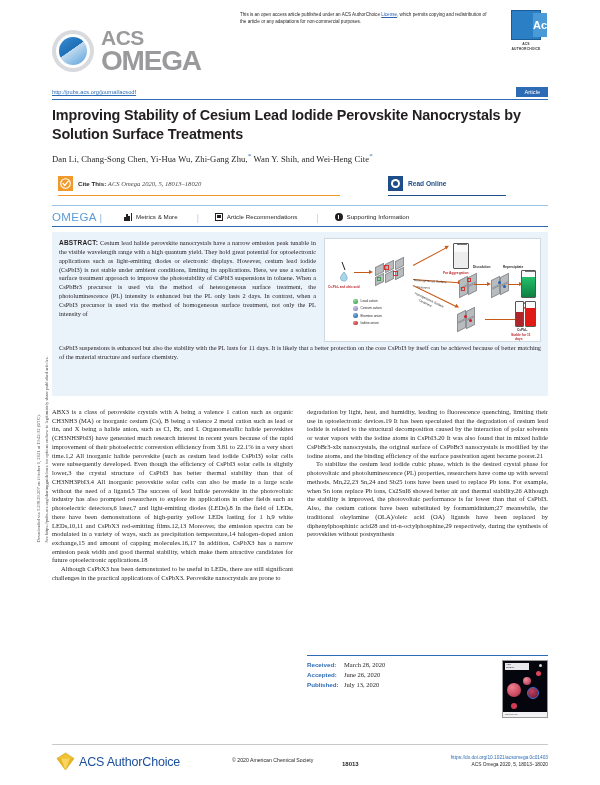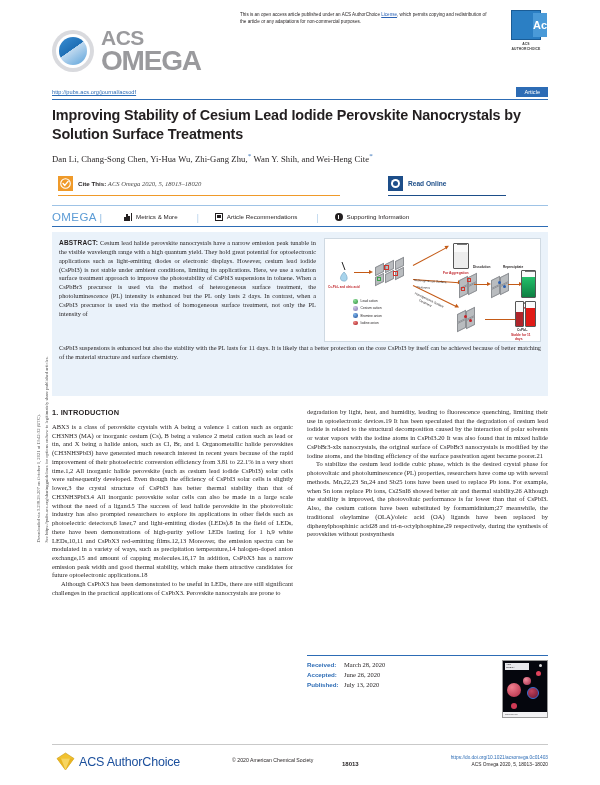--- a/index.html
+++ b/index.html
@@ -486,21 +486,20 @@
         <div style="display:flex;align-items:center;gap:3px;">
           <span class="legend-dot" style="position:relative;background:radial-gradient(circle at 35% 30%,#f08a86,#a3171c);"></span>
           <span class="lbl" style="position:relative;">Iodine anion</span>
         </div>
       </div>
 
     </div>
   </div>
 
   <div class="col colL">
-    <div class="sec-head">1. INTRODUCTION</div>
     <p class="noindent">ABX3 is a class of perovskite crystals with A being a valence 1 cation such as organic CH3NH3 (MA) or inorganic cesium (Cs), B being a valence 2 metal cation such as lead or tin, and X being a halide anion, such as Cl, Br, and I. Organometallic halide perovskites (CH3NH3PbI3) have generated much research interest in recent years because of the rapid improvement of their photoelectric conversion efficiency from 3.81 to 22.1% in a very short time.1,2 All inorganic halide perovskite (such as cesium lead iodide CsPbI3) solar cells were subsequently developed. Even though the efficiency of CsPbI3 solar cells is slightly lower,3 the crystal structure of CsPbI3 has better thermal stability than that of CH3NH3PbI3.4 All inorganic perovskite solar cells can also be made in a large scale without the need of a ligand.5 The success of lead halide perovskite in the photovoltaic industry has also prompted researchers to explore its applications in other fields such as photoelectric detectors,6 laser,7 and light-emitting diodes (LEDs).8 In the field of LEDs, there have been demonstrations of high-purity yellow LEDs lasting for 1 h,9 white LEDs,10,11 and CsPbX3 red-emitting films.12,13 Moreover, the emission spectra can be modulated in a variety of ways, such as precipitation temperature,14 halogen-doped anion exchange,15 and amount of capping molecules.16,17 In addition, CsPbX3 has a narrow emission peak width and good thermal stability, which make them attractive candidates for future optoelectronic applications.18</p>
     <p>Although CsPbX3 has been demonstrated to be useful in LEDs, there are still significant challenges in the practical applications of CsPbX3. Perovskite nanocrystals are prone to</p>
   </div>
 
   <div class="col colR">
     <p class="noindent">degradation by light, heat, and humidity, leading to fluorescence quenching, limiting their use in optoelectronic devices.19 It has been speculated that the degradation of cesium lead iodide is related to the structural decomposition caused by the interaction of polar solvents or water vapors with the iodine atoms in CsPbI3.20 It was also found that in mixed halide CsPbBr3-xIx nanocrystals, the original surface of CsPbBr3 nanocrystals is modified by the iodine atoms, and the binding efficiency of the surface passivation agent became poorer.21</p>
     <p>To stabilize the cesium lead iodide cubic phase, which is the desired crystal phase for photovoltaic and photoluminescence (PL) properties, researchers have come up with several methods. Mn,22,23 Sn,24 and Sb25 ions have been used to replace Pb ions. For example, when Sn ions replace Pb ions, Cs2SnI6 showed better air and thermal stability.26 Although the stability is improved, the photovoltaic performance is far lower than that of CsPbI3. Also, the cesium cations have been substituted by formamidinium;27 meanwhile, the traditional oleylamine (OLA)/oleic acid (OA) ligands have been replaced by diphenylphosphinic acid28 and tri-n-octylphosphine,29 respectively, during the synthesis of perovskites without postsynthesis</p>
   </div>
 
   <div class="recbox">

